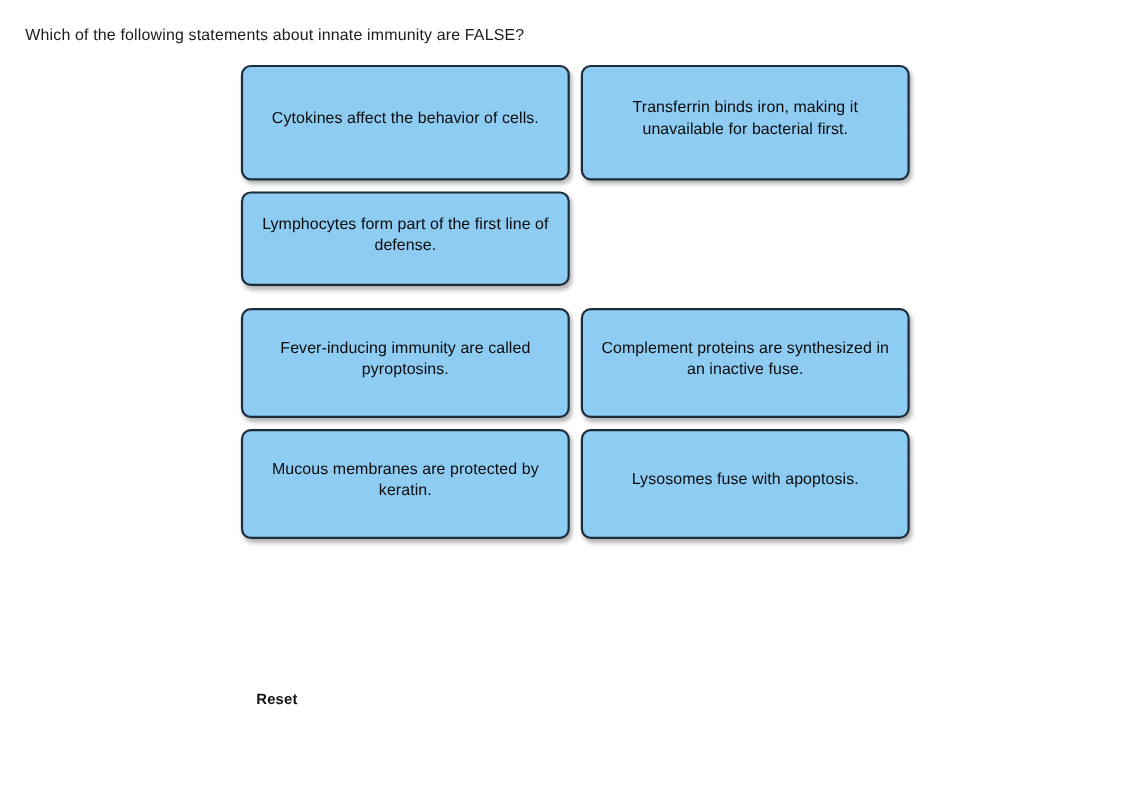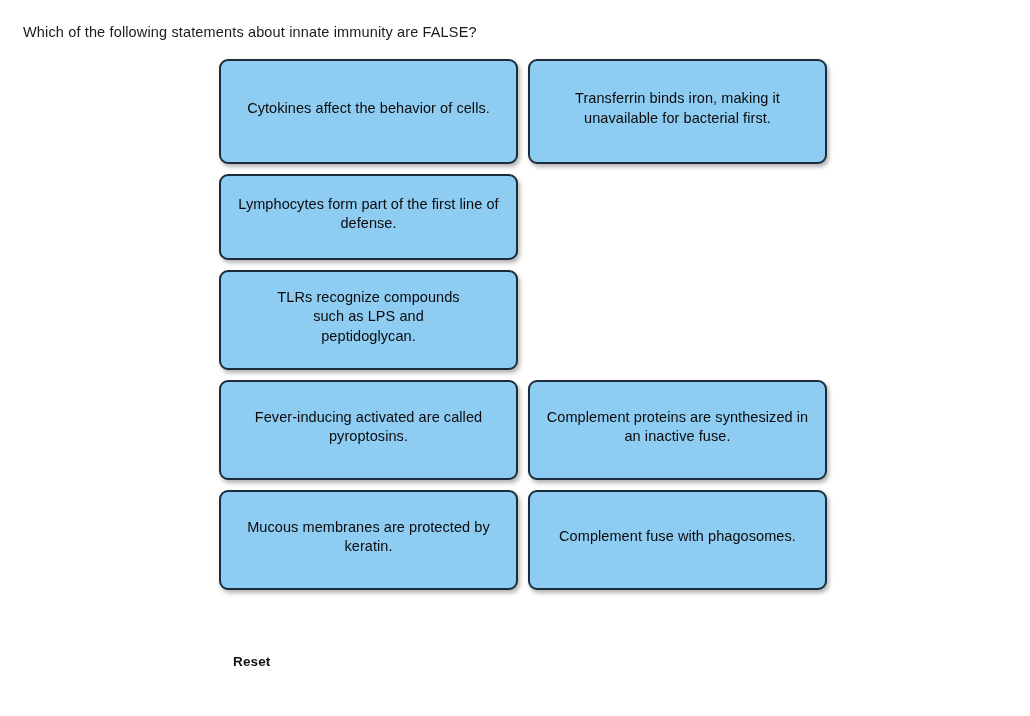--- a/index.html
+++ b/index.html
@@ -80,21 +80,21 @@
     font-size: 14.5px;
     line-height: 1.33;
     color: #0b0b0b;
     letter-spacing: 0.005em;
     white-space: pre-line;
   }
 
   .reset-button {
     position: absolute;
     left: 233px;
-    top: 654px;
+    top: 628px;
     font-size: 13.5px;
     font-weight: bold;
     color: #121212;
     background: transparent;
     border: none;
     padding: 0;
     margin: 0;
     cursor: pointer;
     font-family: "Liberation Sans", sans-serif;
     letter-spacing: 0.01em;
@@ -118,42 +118,37 @@
       </div>
     </div>
 
     <div class="option-row">
       <div class="option-card h-mid">
         <span class="option-text">Lymphocytes form part of the first line of defense.</span>
       </div>
     </div>
 
     <div class="option-row">
-      <div class="option-card h-std">
-        <span class="option-text">TLRs recognize compounds
-such as LPS and
-peptidoglycan.</span>
-      </div>
     </div>
 
     <div class="option-row">
       <div class="option-card h-std">
-        <span class="option-text">Fever-inducing activated are called pyroptosins.</span>
+        <span class="option-text">Fever-inducing immunity are called pyroptosins.</span>
       </div>
       <div class="option-card h-std">
         <span class="option-text">Complement proteins are synthesized in an inactive fuse.</span>
       </div>
     </div>
 
     <div class="option-row">
       <div class="option-card h-std">
         <span class="option-text">Mucous membranes are protected by keratin.</span>
       </div>
       <div class="option-card h-std">
-        <span class="option-text">Complement fuse with phagosomes.</span>
+        <span class="option-text">Lysosomes fuse with apoptosis.</span>
       </div>
     </div>
 
   </div>
 
   <button class="reset-button">Reset</button>
 
 </div>
 
 </body></html>

